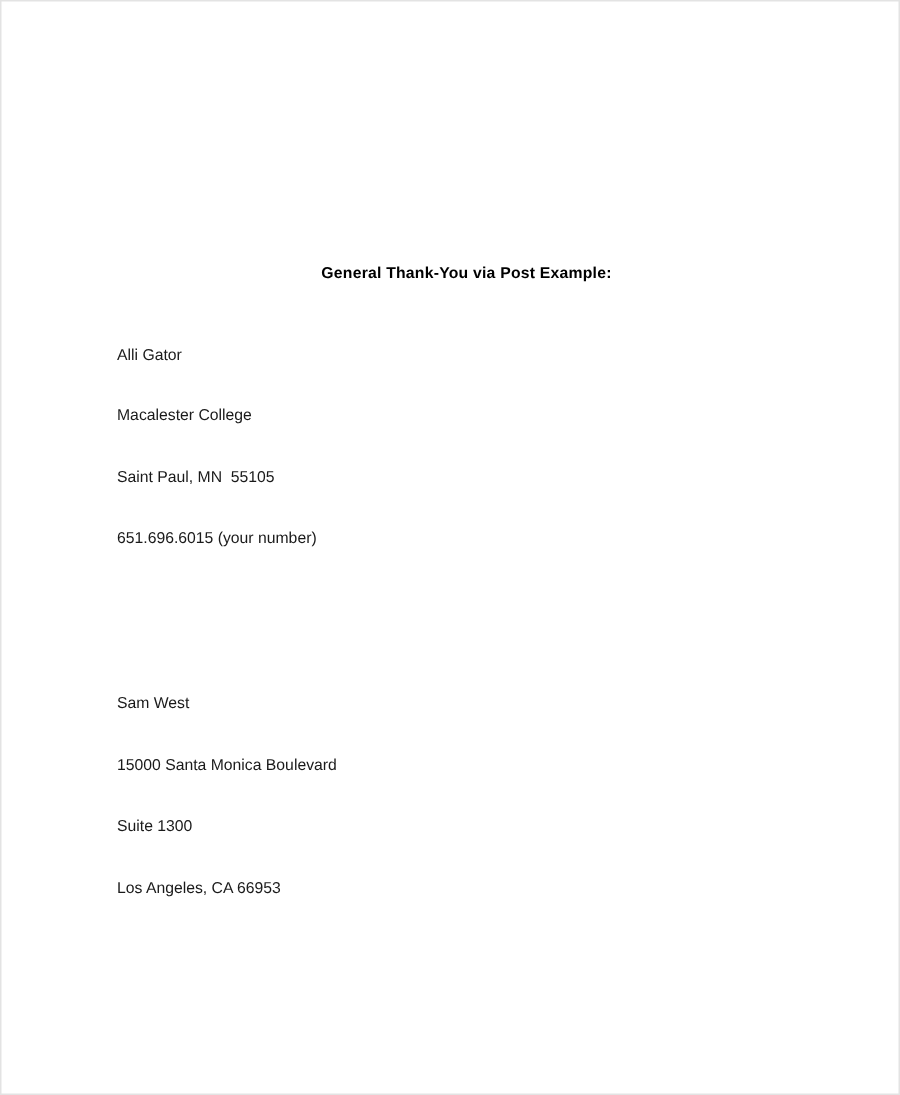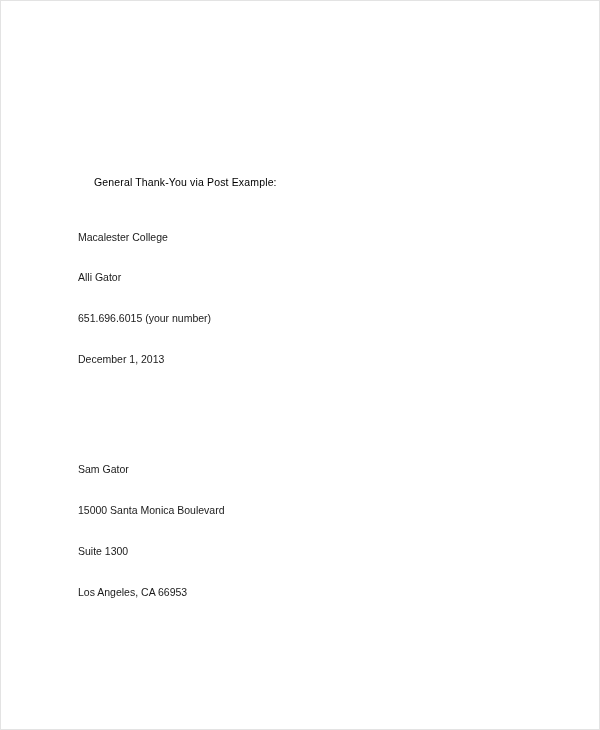--- a/index.html
+++ b/index.html
@@ -24,25 +24,26 @@
     overflow: hidden;
   }
   .letter {
     position: absolute;
     left: 77px;
     top: 175px;
     width: 450px;
   }
   .doc-heading {
     font-size: 10.5px;
-    font-weight: normal;
+    font-weight: bold;
     letter-spacing: 0.15px;
     line-height: 13.5px;
     margin: 0 0 14px 16px;
     color: #000000;
+    text-align: center;
   }
   .block {
     font-size: 10.5px;
     line-height: 13.6px;
     margin: 0 0 15px 0;
     white-space: pre-wrap;
   }
   .block:last-child {
     margin-bottom: 0;
   }
@@ -53,29 +54,29 @@
 </style>
 </head>
 <body>
 
 <div class="page">
   <div class="letter">
 
     <div class="doc-heading">General Thank-You via Post Example:</div>
 
     <div class="block">
+      <span class="line">Alli Gator</span>
       <span class="line">Macalester College</span>
-      <span class="line">Alli Gator</span>
+      <span class="line">Saint Paul, MN  55105</span>
       <span class="line">651.696.6015 (your number)</span>
-      <span class="line">December 1, 2013</span>
       <span class="line"></span>
     </div>
 
     <div class="block">
-      <span class="line">Sam Gator</span>
+      <span class="line">Sam West</span>
       <span class="line">15000 Santa Monica Boulevard</span>
       <span class="line">Suite 1300</span>
       <span class="line">Los Angeles, CA 66953</span>
     </div>
 
     <div class="block">
       
       
     </div>
 

